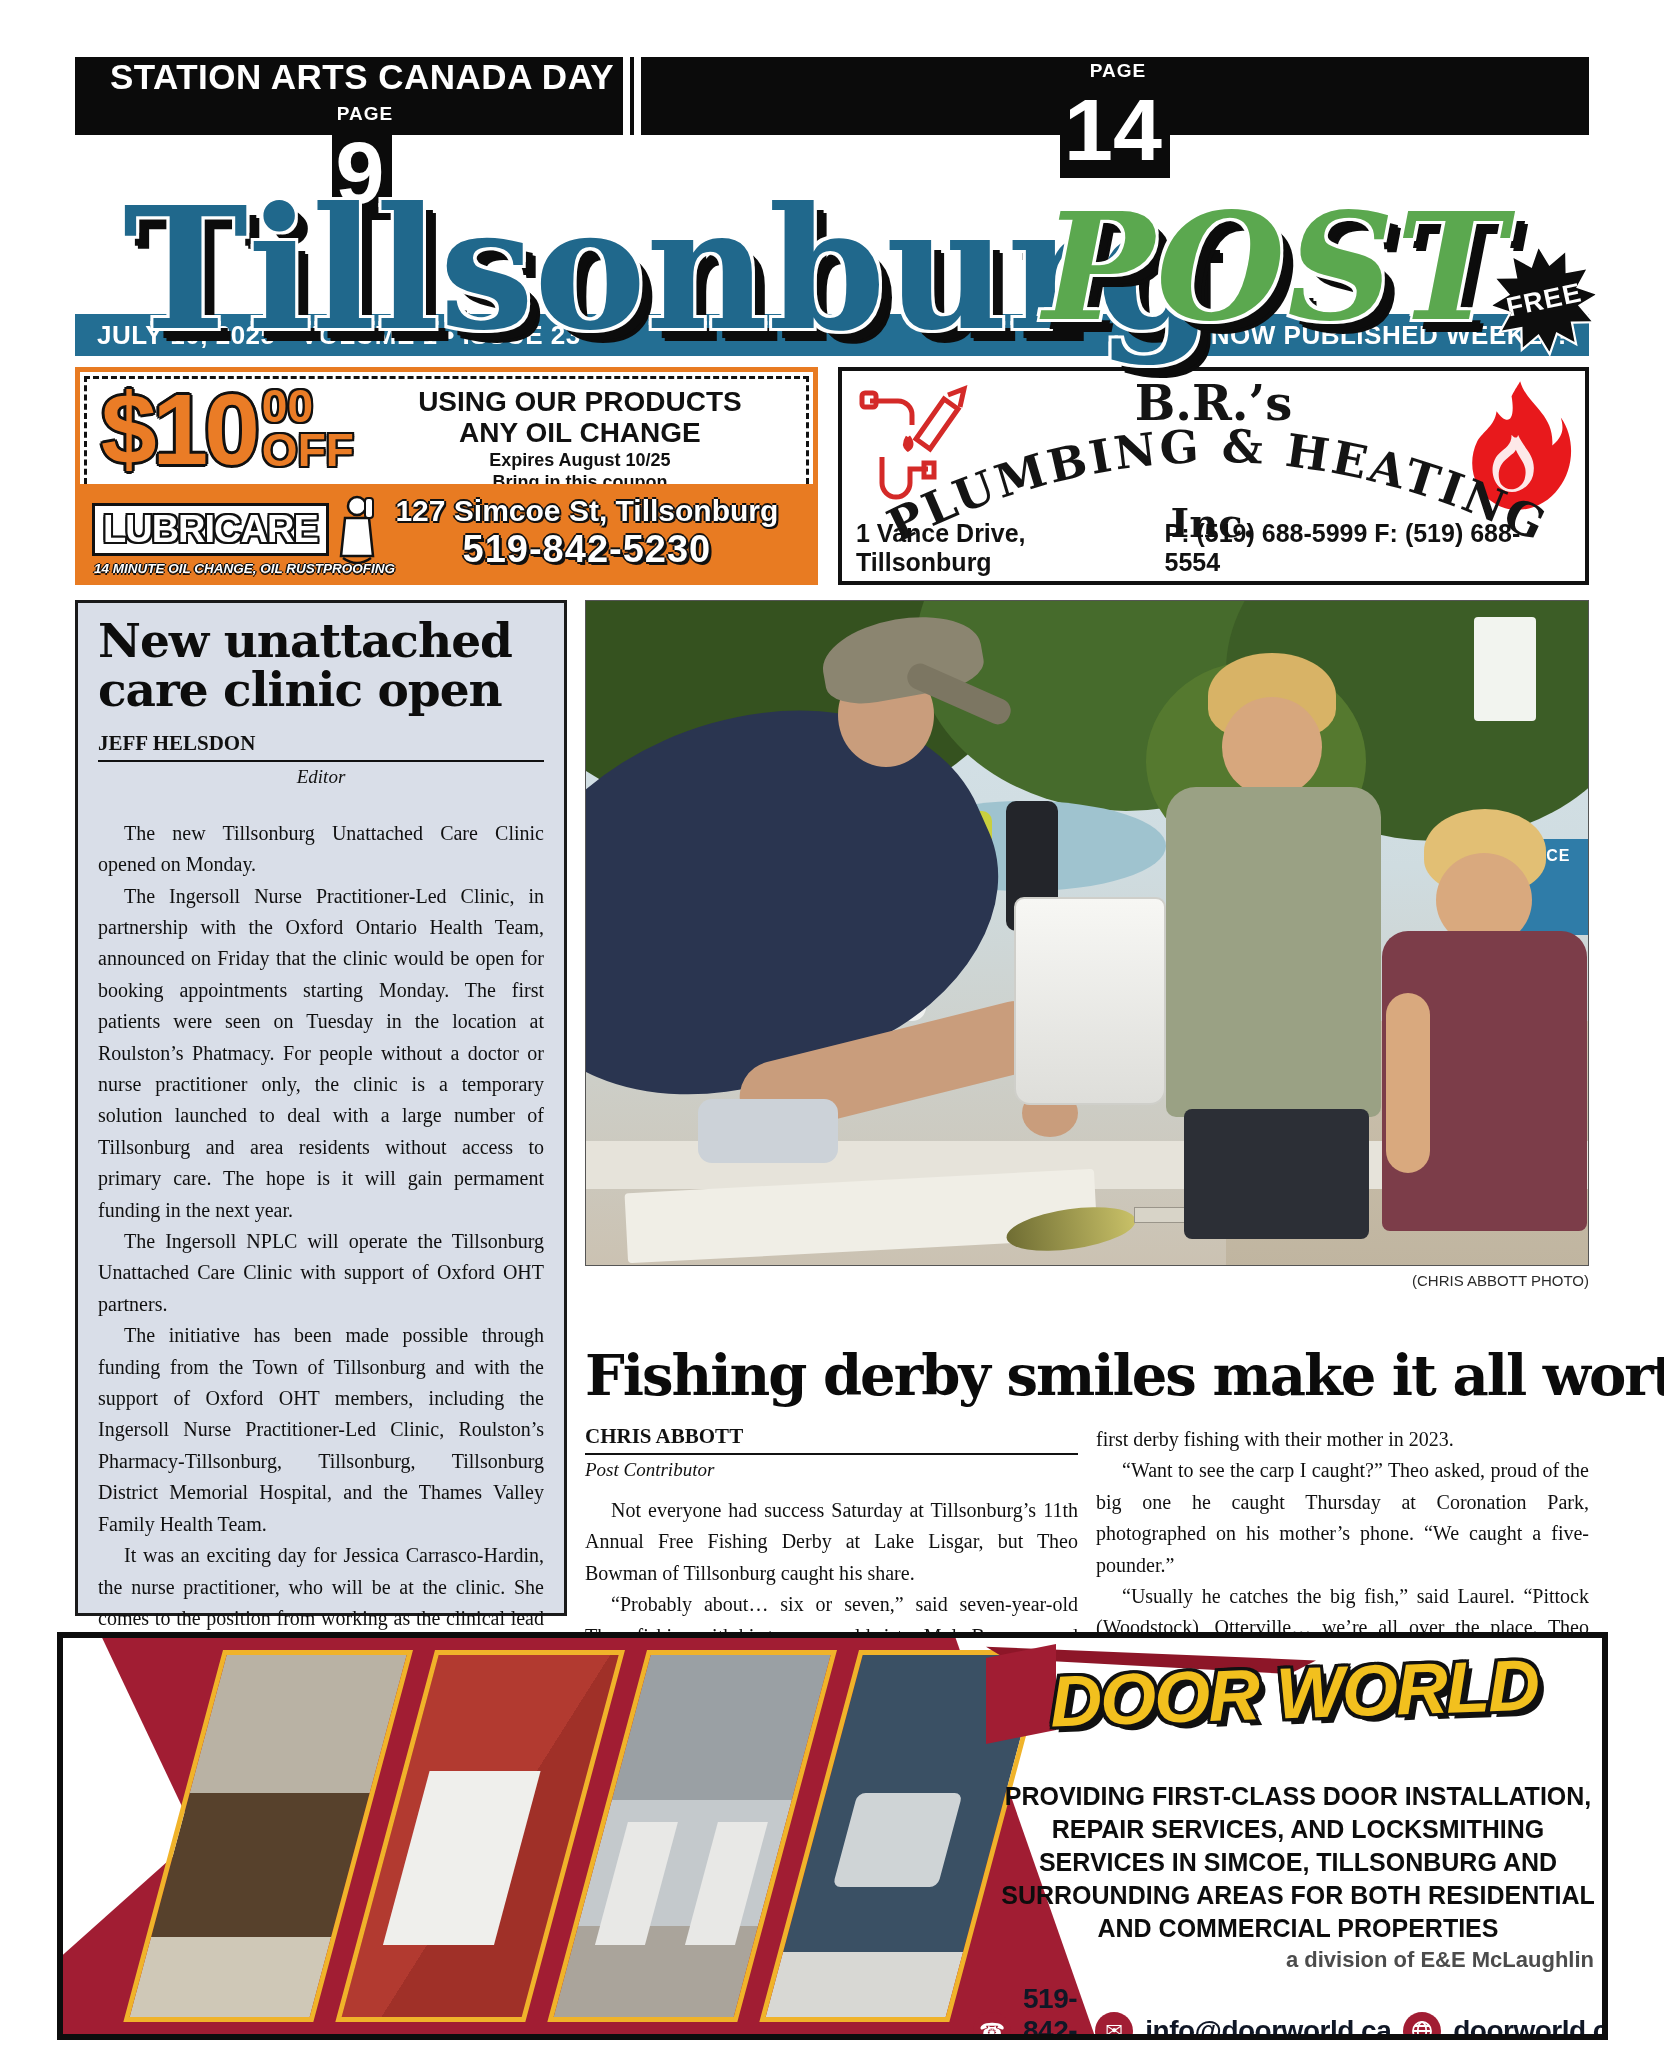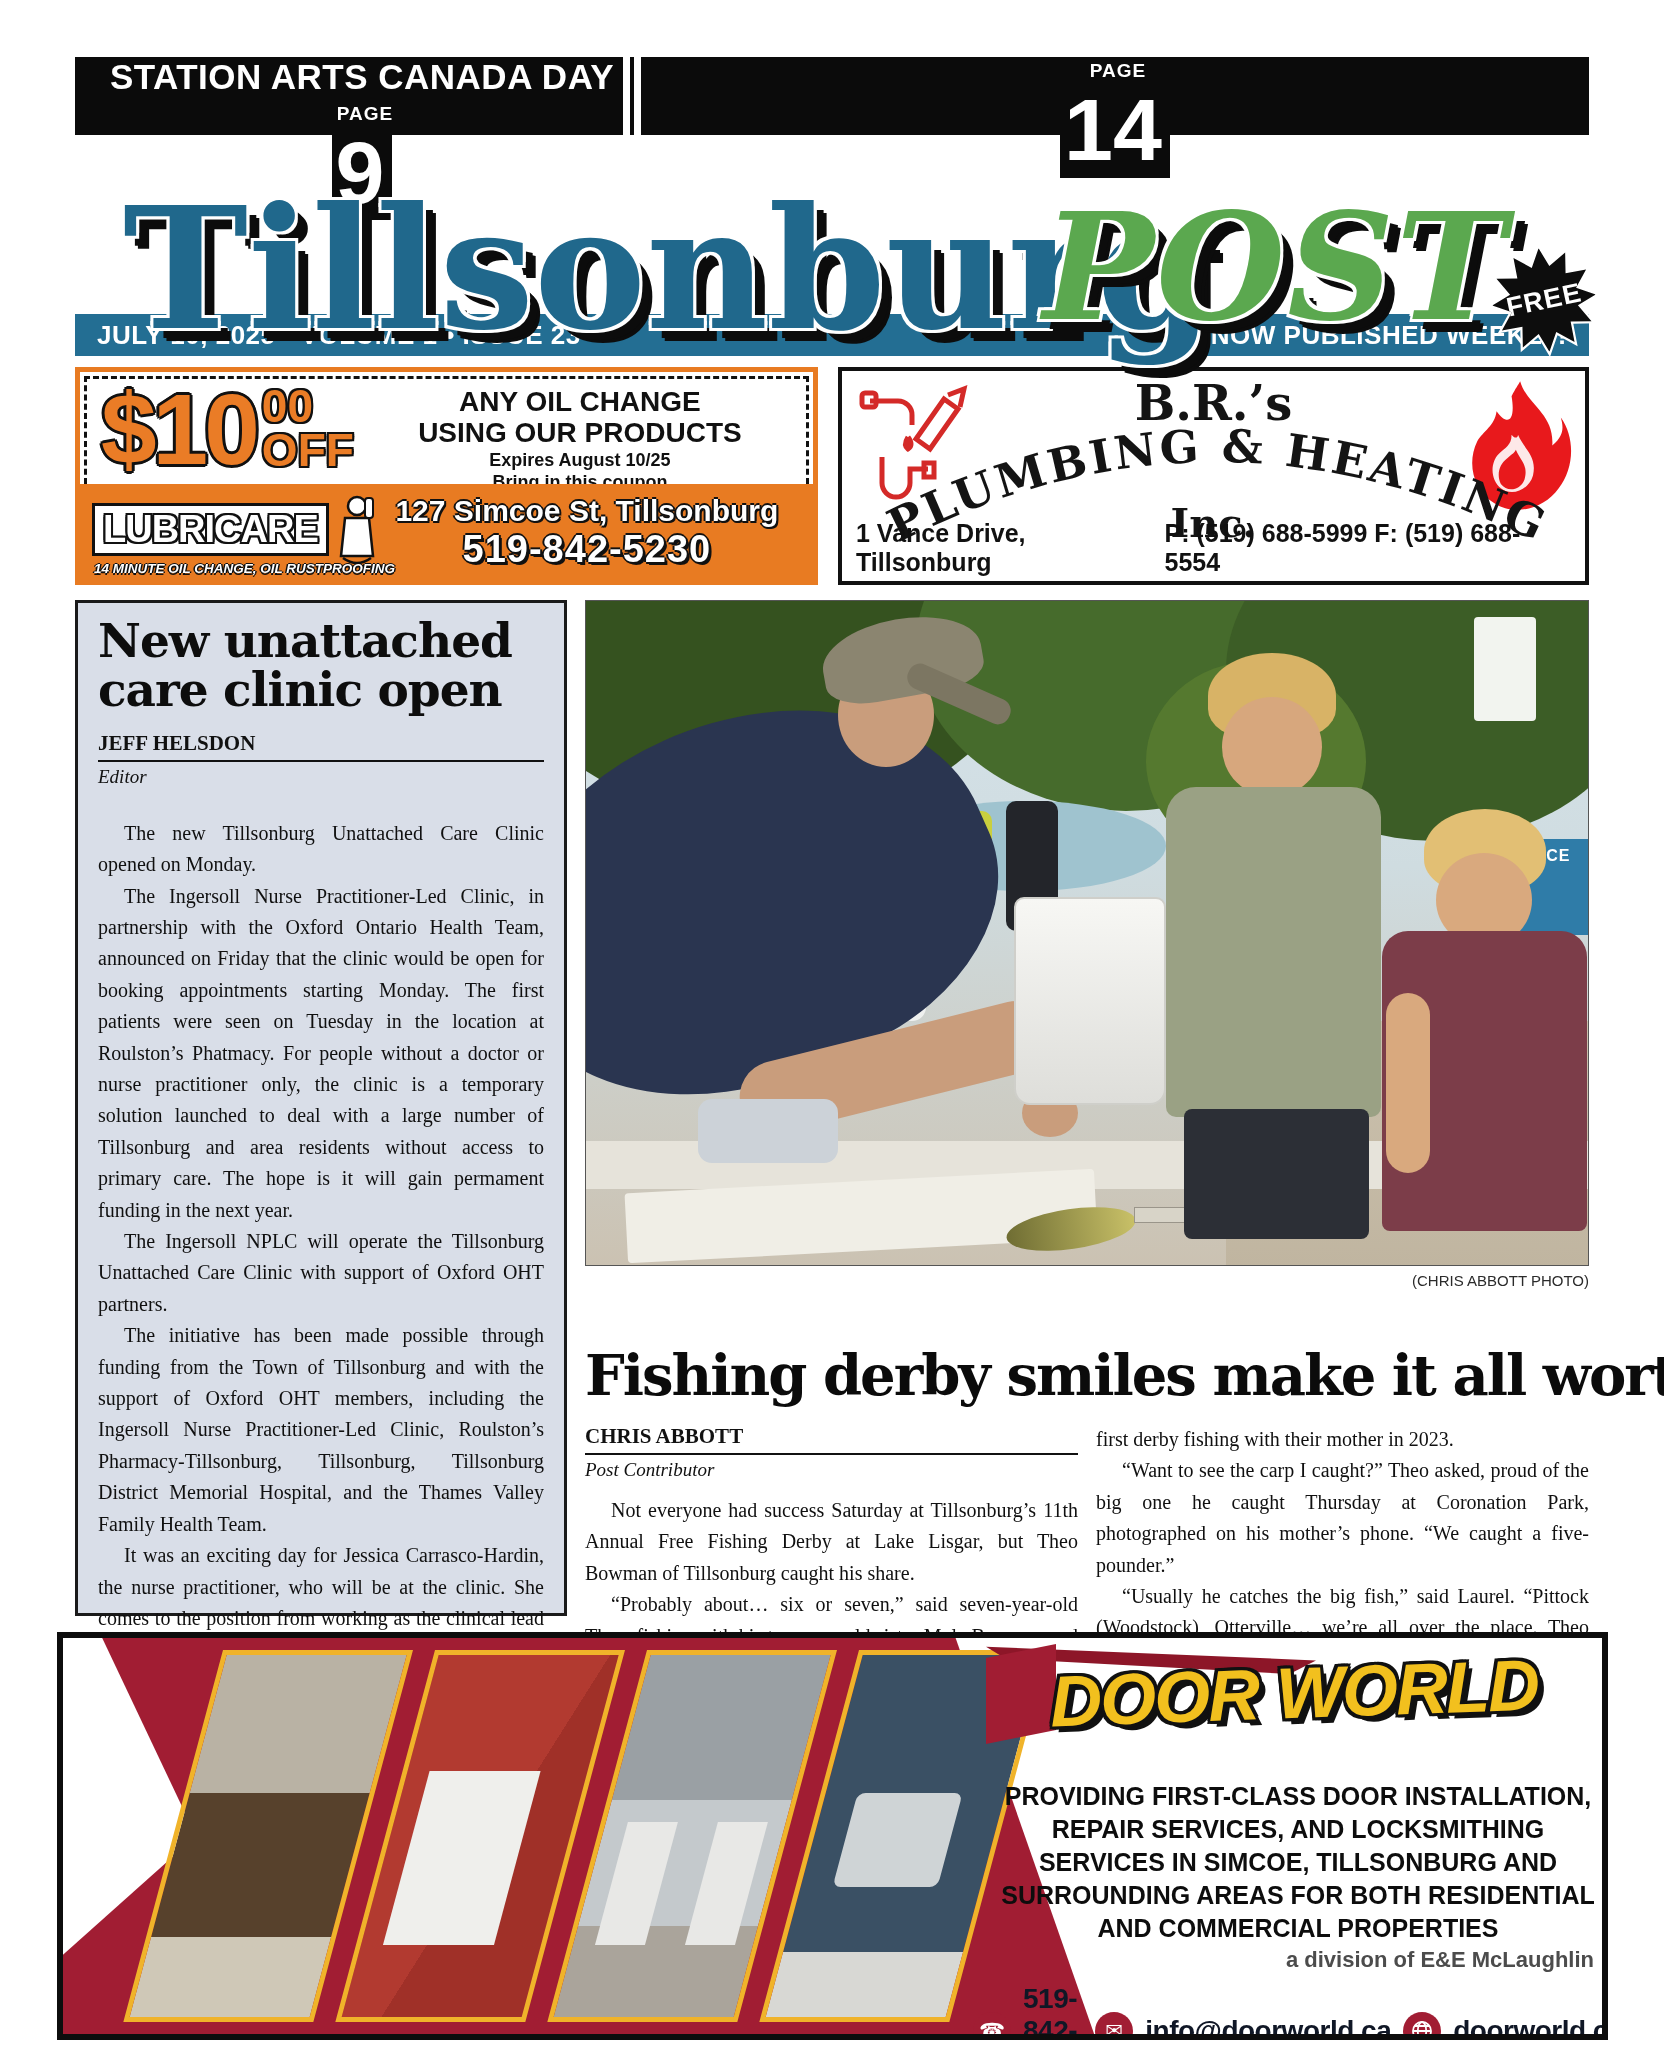--- a/index.html
+++ b/index.html
@@ -69,21 +69,21 @@
   #br-bottom { position:absolute; left:14px; right:14px; bottom:4px; display:flex; justify-content:space-between; }
   .br-contact { font-size:25px; font-weight:700; color:#111; }
   #plumb-icon { position:absolute; left:10px; top:8px; }
   #flame-icon { position:absolute; right:12px; top:8px; }
 
   
   #clinic-box { position:absolute; left:75px; top:600px; width:492px; height:1016px; background:#d9dee8; border:3px solid #1a1a1a; padding:14px 20px 10px 20px; }
   #clinic-headline { font-family:"DejaVu Serif", serif; font-weight:bold; font-size:47px; line-height:1.04; color:#0d0d0d; letter-spacing:-1px; }
   #clinic-byline { margin-top:16px; font-family:"Liberation Serif", serif; font-weight:bold; font-size:21px; color:#111; }
   .byline-rule { border-bottom:2.5px solid #111; margin-top:4px; }
-  #clinic-role { font-family:"Liberation Serif", serif; font-style:italic; font-size:19px; margin-top:4px; color:#111; }
+  #clinic-role { font-family:"Liberation Serif", serif; font-style:italic; font-size:19px; margin-top:4px; color:#111;text-align:center; }
   .body-text { font-family:"Liberation Serif", serif; font-size:20px; line-height:31.4px; text-align:justify; color:#101010; }
   .body-text p { text-indent:26px; }
   #clinic-body { margin-top:30px; }
   .continued { text-align:right; font-size:15px; font-weight:800; letter-spacing:.5px; color:#111; margin-top:6px; }
 
   
   #derby-photo { position:absolute; left:585px; top:600px; width:1004px; height:666px; overflow:hidden; background:linear-gradient(#d7e4ec,#cfdce0 40%,#cbc2b2); border:1px solid #555; }
   .abs { position:absolute; }
   .blob { border-radius:50%; }
 
@@ -171,22 +171,22 @@
     <div id="coupon-top">
       <div id="coupon-dash">
         <div class="price-wrap">
           <span class="price-dollar">$10</span>
           <span class="price-side">
             <span class="price-cents">00</span>
             <span class="price-off">OFF</span>
           </span>
         </div>
         <div class="offer-wrap">
+          <div class="offer-line">USING OUR PRODUCTS</div>
           <div class="offer-line">ANY OIL CHANGE</div>
-          <div class="offer-line">USING OUR PRODUCTS</div>
           <div class="offer-small">Expires August 10/25</div>
           <div class="offer-small">Bring in this coupon</div>
         </div>
       </div>
     </div>
     <div id="lub-bottom">
       <div id="lub-logo-box">
         <span id="lub-logo">LUBRICARE</span>
       </div>
       <svg width="44" height="76" viewBox="0 0 44 76" style="margin-left:6px;">

